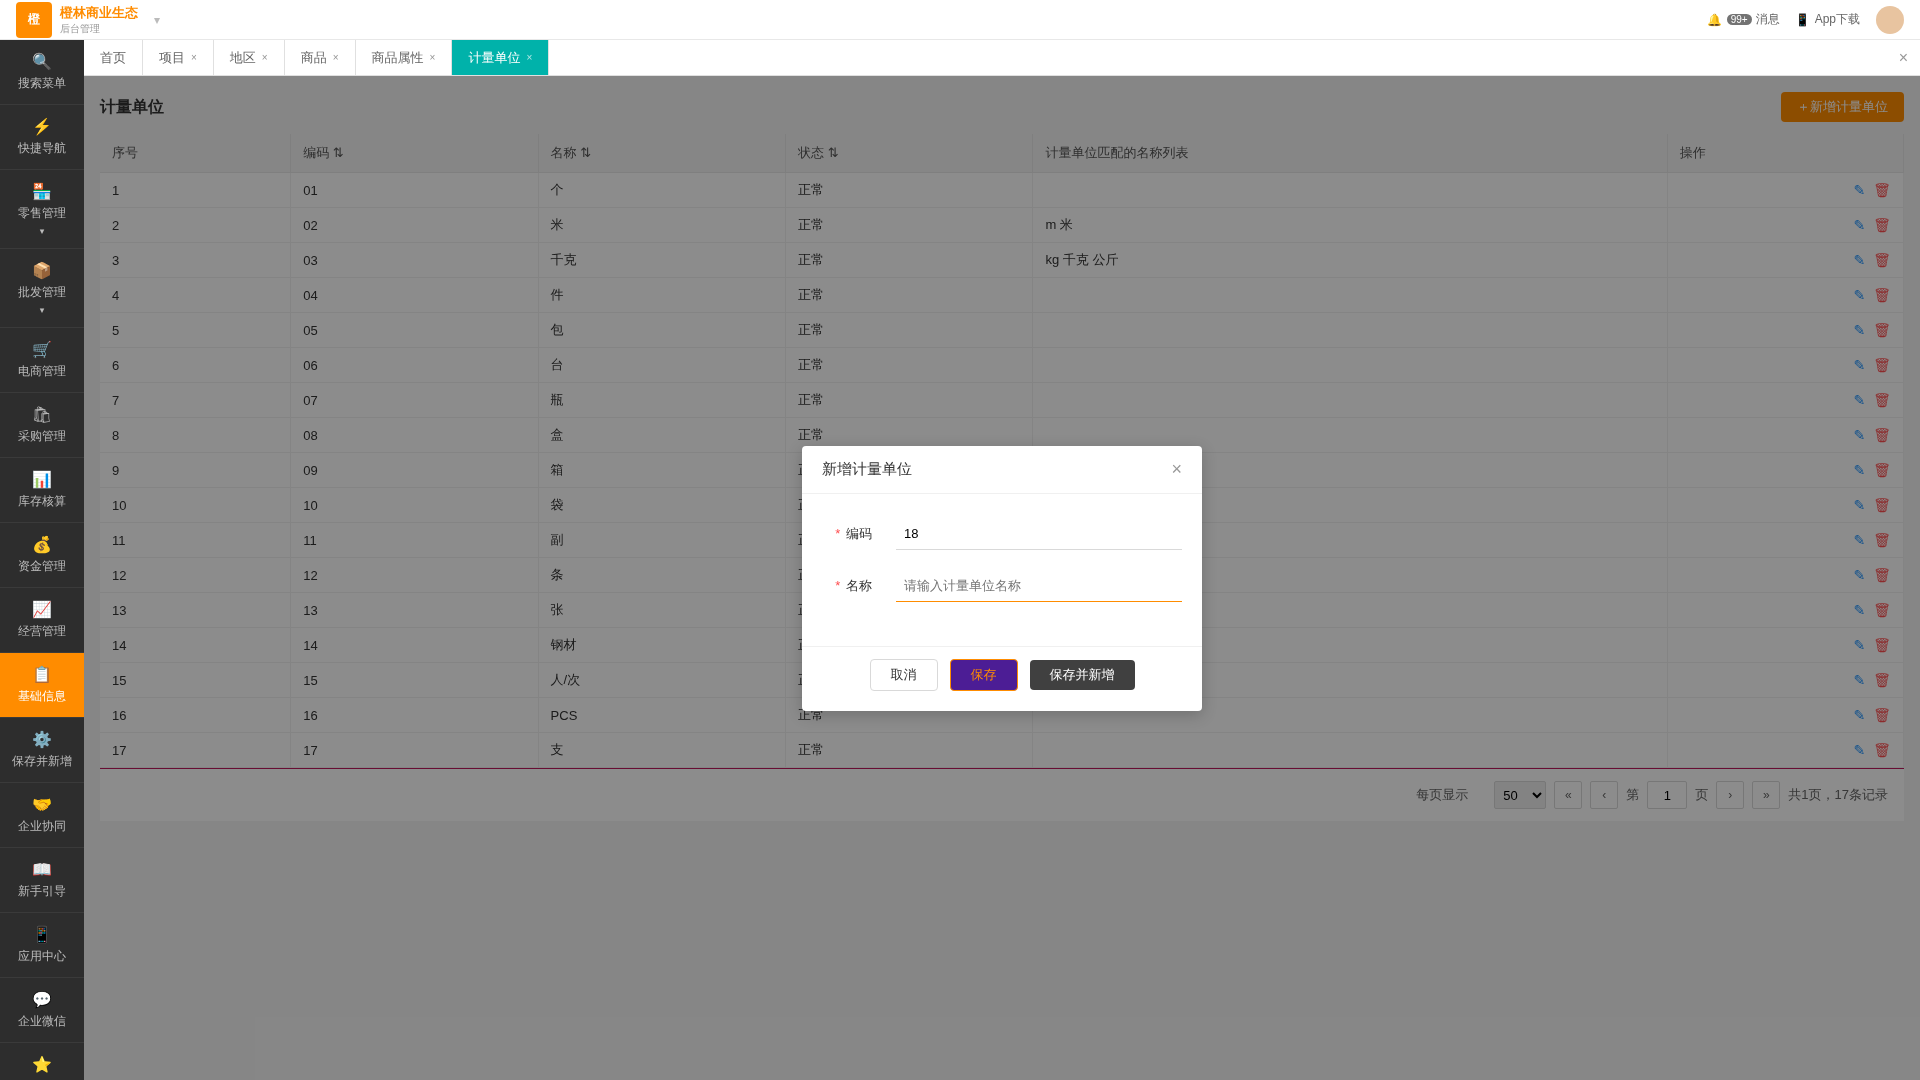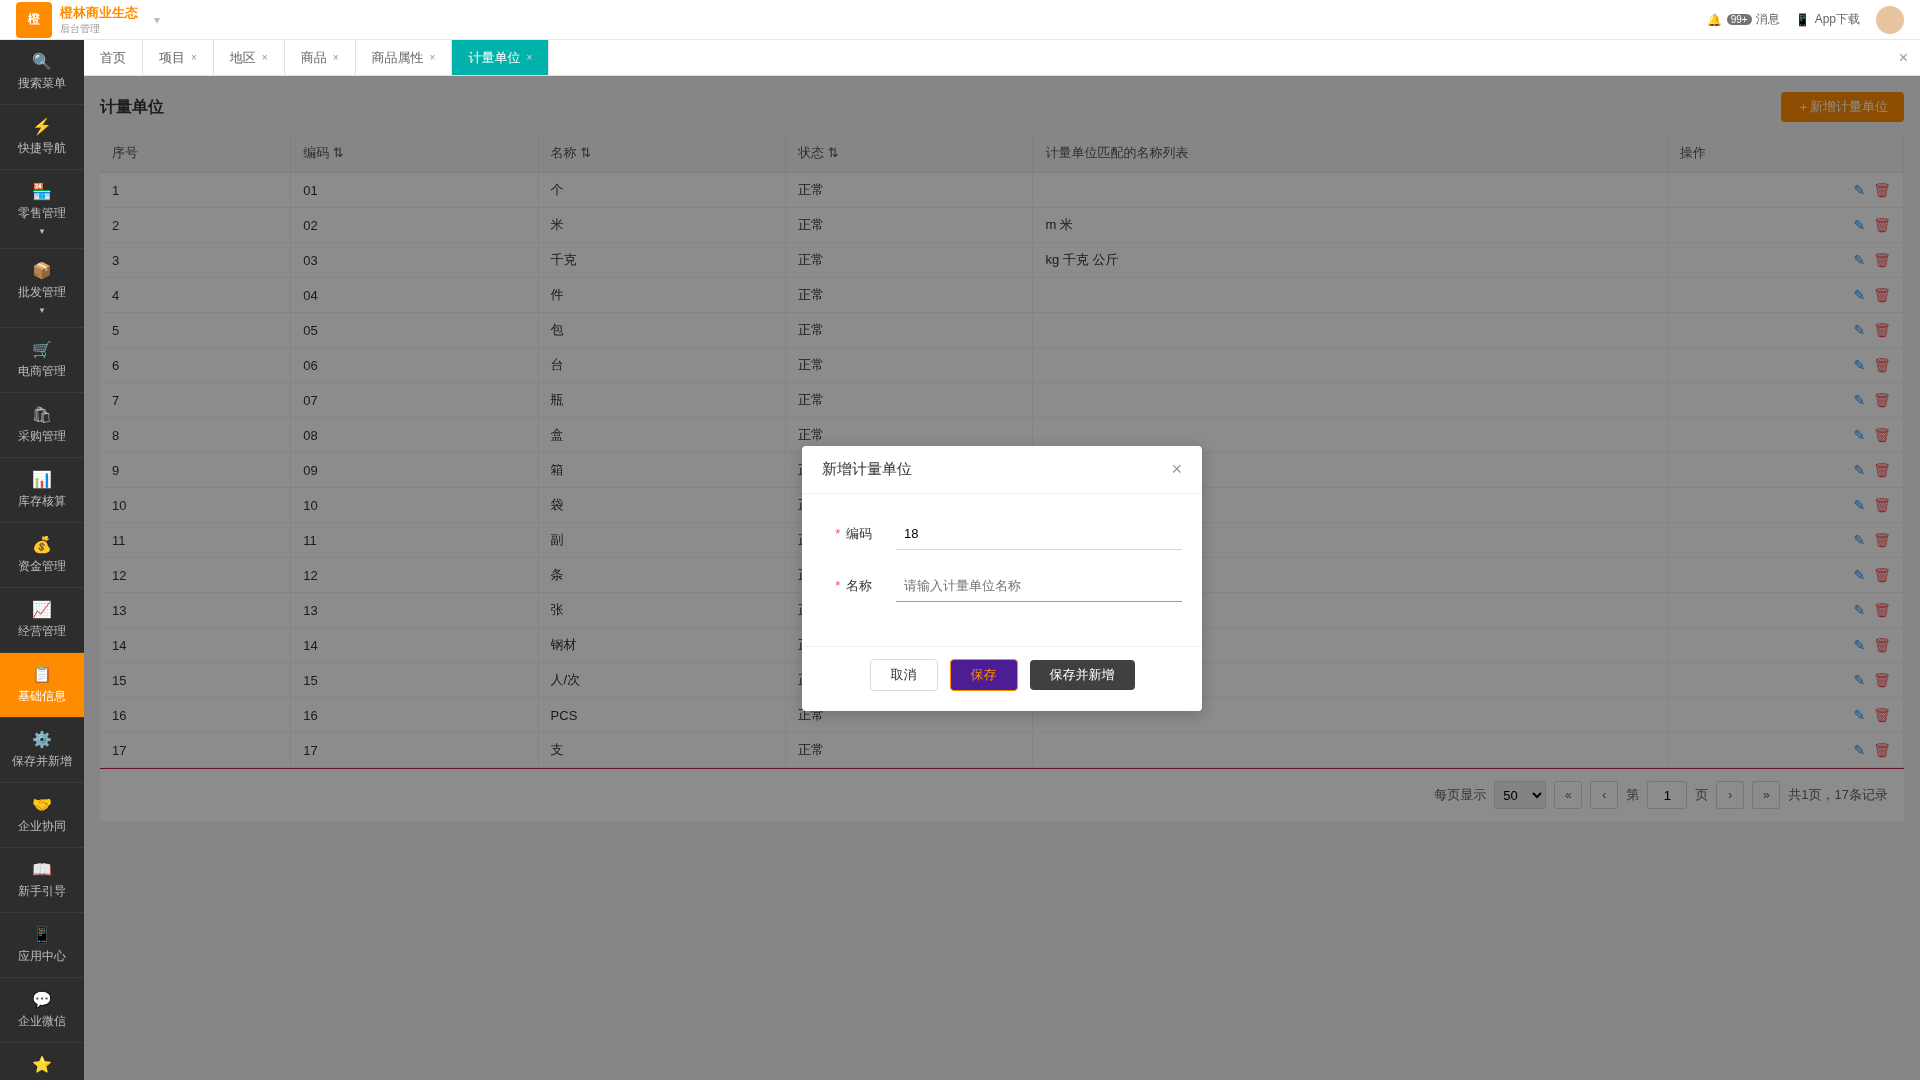--- a/index.html
+++ b/index.html
@@ -205,20 +205,21 @@
       text-align: center;
       border-radius: 2px;
       font-size: 13px;
     }
     .per-page-select {
       height: 28px;
       border: 1px solid #d9d9d9;
       border-radius: 2px;
       padding: 0 4px;
       font-size: 13px;
+      margin-left: 18px;
     }
 
     
     .modal-overlay {
       position: absolute;
       top: 0; left: 0; right: 0; bottom: 0;
       background: rgba(0,0,0,0.45);
       display: flex;
       align-items: center;
       justify-content: center;

